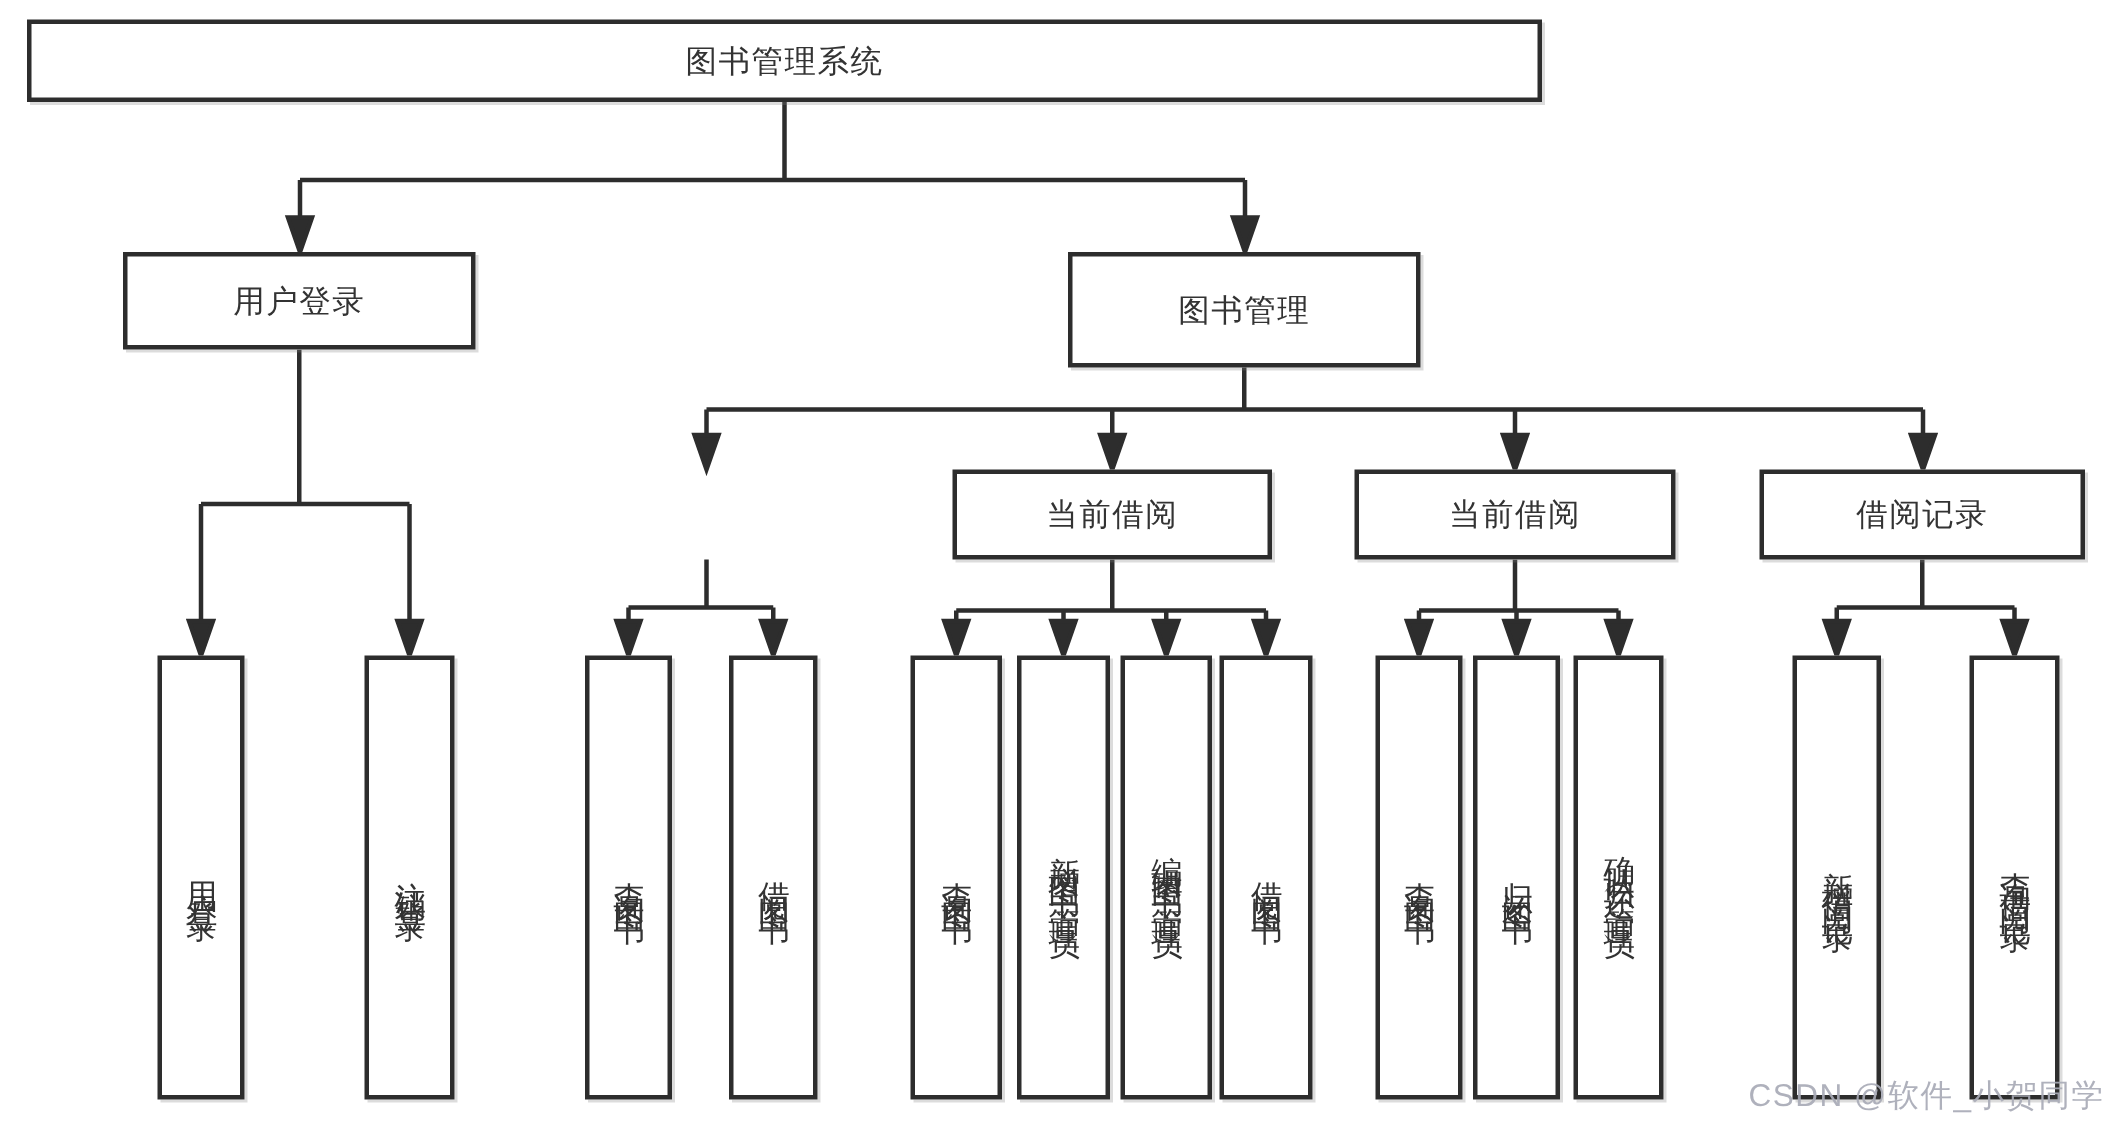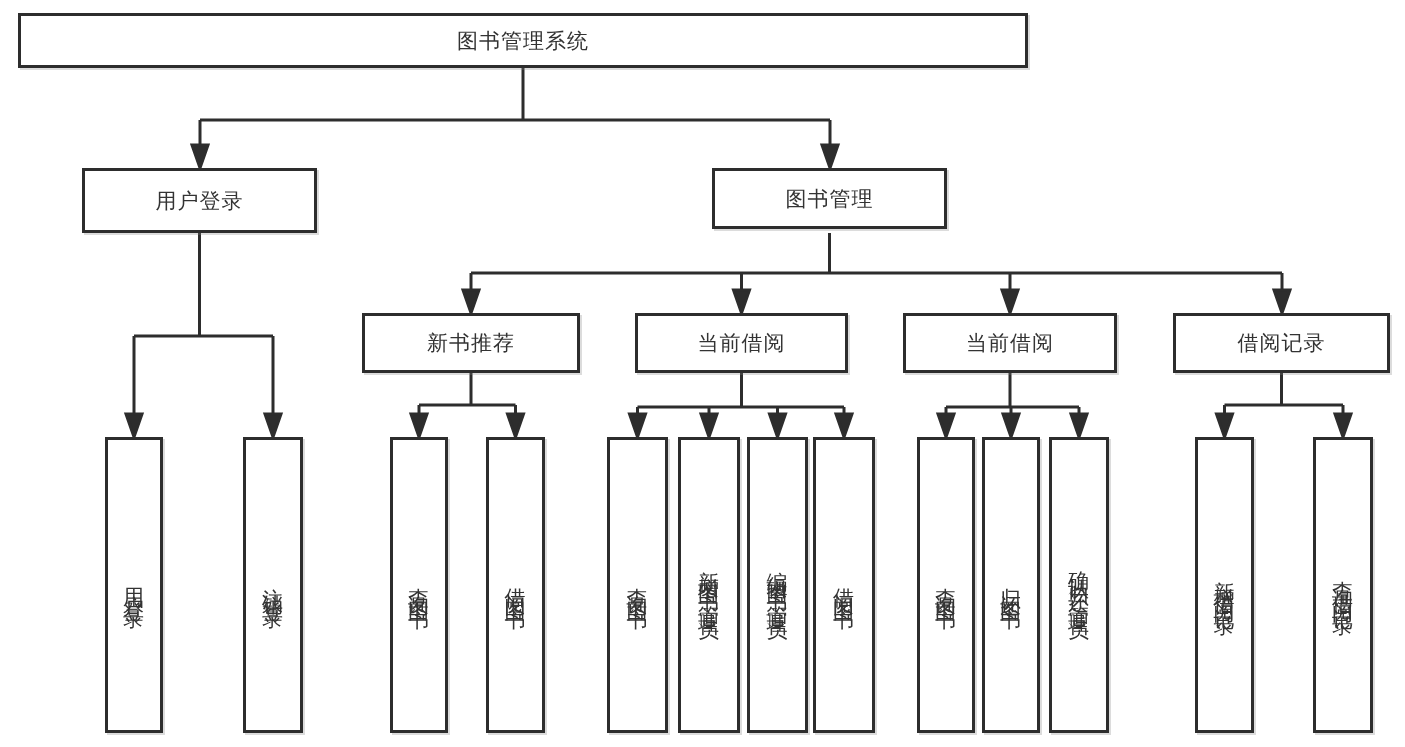--- a/index.html
+++ b/index.html
@@ -95,27 +95,24 @@
     </g>
   </svg>
 
   <div class="box" style="left:18px;top:13px;width:1010px;height:55px;">
     <span class="hlabel">图书管理系统</span>
   </div>
 
   <div class="box" style="left:82px;top:168px;width:235px;height:65px;">
     <span class="hlabel">用户登录</span>
   </div>
-  <div class="box" style="left:712px;top:168px;width:235px;height:61px;">
+  <div class="box" style="left:712px;top:168px;width:235px;height:77px;">
     <span class="hlabel">图书管理</span>
   </div>
 
-  <div class="box" style="left:362px;top:313px;width:218px;height:60px;">
-    <span class="hlabel">新书推荐</span>
-  </div>
   <div class="box" style="left:635px;top:313px;width:213px;height:60px;">
     <span class="hlabel">当前借阅</span>
   </div>
   <div class="box" style="left:903px;top:313px;width:214px;height:60px;">
     <span class="hlabel">当前借阅</span>
   </div>
   <div class="box" style="left:1173px;top:313px;width:217px;height:60px;text-align:right;">
     <span class="hlabel">借阅记录</span>
   </div>
 
@@ -156,13 +153,14 @@
     <span class="vlabel">确认归还（管理员）</span>
   </div>
 
   <div class="box" style="left:1195px;top:437px;width:59px;height:296px;">
     <span class="vlabel">新增借阅记录</span>
   </div>
   <div class="box" style="left:1313px;top:437px;width:60px;height:296px;">
     <span class="vlabel">查询借阅记录</span>
   </div>
 
+  <div id="watermark">CSDN @软件_小贺同学</div>
 </div>
 
 </body></html>

